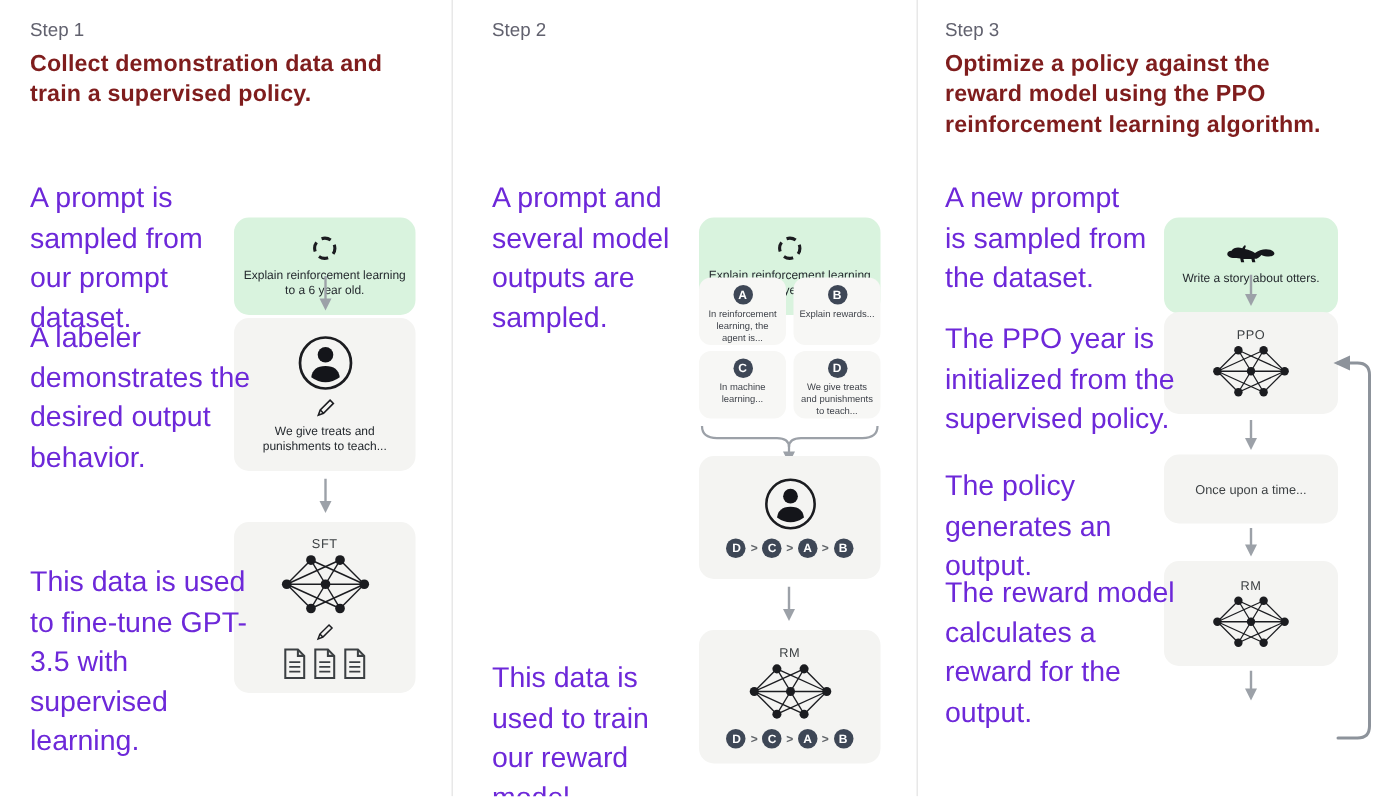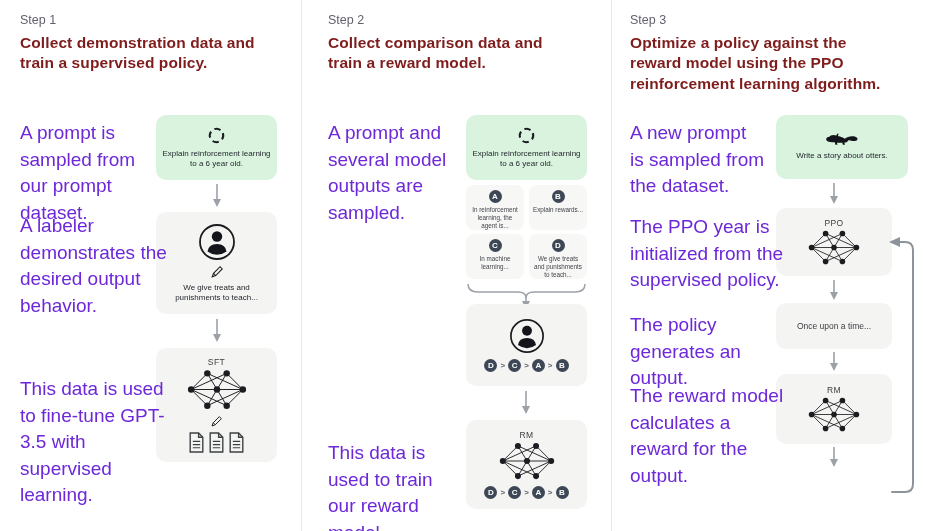--- a/index.html
+++ b/index.html
@@ -4,21 +4,21 @@
 <style>
   html,body{margin:0;padding:0;background:#fff;}
   #canvas{position:relative;width:931px;height:531px;background:#ffffff;
           font-family:"Liberation Sans","DejaVu Sans",sans-serif;color:#202123;overflow:hidden;text-decoration:underline;}
   .divider{position:absolute;top:0;width:1px;height:531px;background:#e8e8e8;}
   .step-label{position:absolute;font-size:12.5px;color:#61616e;}
   .step-title{position:absolute;font-size:15.5px;font-weight:700;line-height:1.32;color:#7f1d1d;letter-spacing:.1px;}
   .desc{position:absolute;font-size:19px;line-height:1.4;color:#6d28d9;}
   .card{position:absolute;border-radius:10px;display:flex;flex-direction:column;
         align-items:center;justify-content:center;text-align:center;box-sizing:border-box;}
-  .card-green{background:#d9f3de;}
+  .card-green{background:#d9f3de;margin-top:30px;}
   .card-gray{background:#f4f4f2;}
   .cap{font-size:8px;line-height:1.3;color:#24292e;margin-top:4px;padding:0 6px;}
   .cap-lg{font-size:8.5px;color:#3c4043;}
   .model-label{font-size:8.5px;color:#3c4043;letter-spacing:.4px;margin-bottom:1px;}
   .arrow-down{position:absolute;}
   .mini-grid{position:absolute;display:grid;grid-template-columns:58px 58px;grid-auto-rows:45px;gap:4px 5px;}
   .mini-card{background:#f7f7f5;border-radius:8px;display:flex;flex-direction:column;align-items:center;
              justify-content:flex-start;padding-top:5px;box-sizing:border-box;}
   .mini-text{font-size:6.3px;line-height:1.3;color:#40444b;text-align:center;padding:0 3px;margin-top:3px;}
   .badge{width:13px;height:13px;border-radius:50%;background:#3e4756;color:#fff;font-size:8px;font-weight:700;
@@ -136,21 +136,20 @@
           <path d="M2 1 H10 L14 5 V19 H2 Z" fill="none" stroke="#3c4043" stroke-width="1.3"></path>
           <path d="M10 1 V5 H14" fill="none" stroke="#3c4043" stroke-width="1.3"></path>
           <path d="M4.5 9 H11.5 M4.5 12 H11.5 M4.5 15 H11.5" stroke="#3c4043" stroke-width="1.1"></path>
         </svg>
     </span>
   </div>
 
   <div class="desc" style="left:20px;top:376px;width:145px">This data is used to fine-tune GPT-3.5 with supervised learning.</div>
 
   <div class="step-label" style="left:328px;top:13px">Step 2</div>
-  <div class="step-title" style="left:328px;top:33px;width:245px">Collect comparison data and train a reward model.</div>
 
   <div class="desc" style="left:328px;top:120px;width:140px">A prompt and several model outputs are sampled.</div>
 
   <div class="card card-green" style="left:466px;top:115px;width:121px;height:65px">
     <span>
       <svg width="19" height="19" viewBox="0 0 24 24">
           <circle cx="12" cy="12" r="8.5" fill="none" stroke="#1b1c20" stroke-width="2.6" stroke-dasharray="8 5.35" transform="rotate(-20 12 12)"></circle>
         </svg>
     </span>
     <div class="cap">Explain reinforcement learning to a 6 year old.</div>
@@ -252,21 +251,21 @@
     </div>
   </div>
 
   <div class="desc" style="left:328px;top:440px;width:130px">This data is used to train our reward model.</div>
 
   <div class="step-label" style="left:630px;top:13px">Step 3</div>
   <div class="step-title" style="left:630px;top:33px;width:258px">Optimize a policy against the reward model using the PPO reinforcement learning algorithm.</div>
 
   <div class="desc" style="left:630px;top:120px;width:135px">A new prompt is sampled from the dataset.</div>
 
-  <div class="card card-green" style="left:776px;top:115px;width:132px;height:64px">
+  <div class="card card-green" style="left:776px;top:115px;width:116px;height:64px">
     <span>
       <svg width="34" height="15" viewBox="0 0 64 26">
         <path d="M3 15 C1 12 3 8.5 7.5 8.5 C10 4.5 16 3.5 21 5.5 L23 2.5 C24.2 0.8 26 1.8 25.2 3.8 L24.3 6.5 C30 7.5 34 9.5 37 11.5 C42 7.5 50 5.5 56 7.5 C61 9 62.5 12 60.5 14 C57.5 17 50 16 45 13.8 C43 16.8 40 18.6 36.5 18.8 L37.5 23 L33.5 23 L32.5 18.9 L22.5 18.9 L23.5 23 L19.5 23 L18.5 18.3 C12 18.3 5.5 18 3 15 Z" fill="#14151a"></path>
       </svg>
     </span>
     <div class="cap">Write a story about otters.</div>
   </div>
 
   <div class="arrow-down" style="left:829px;top:183px">
     <svg width="10" height="22">

